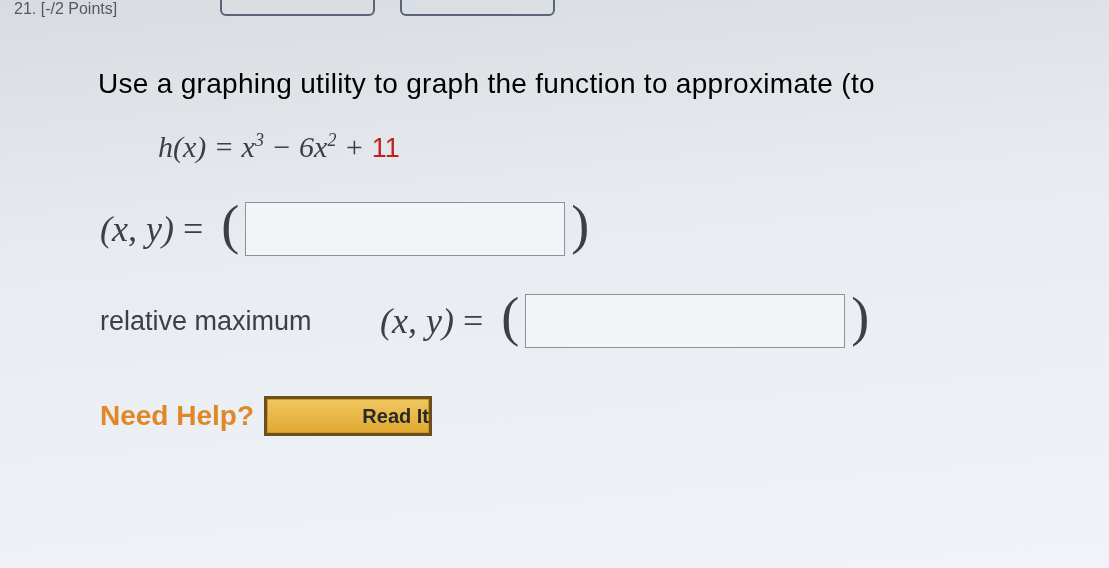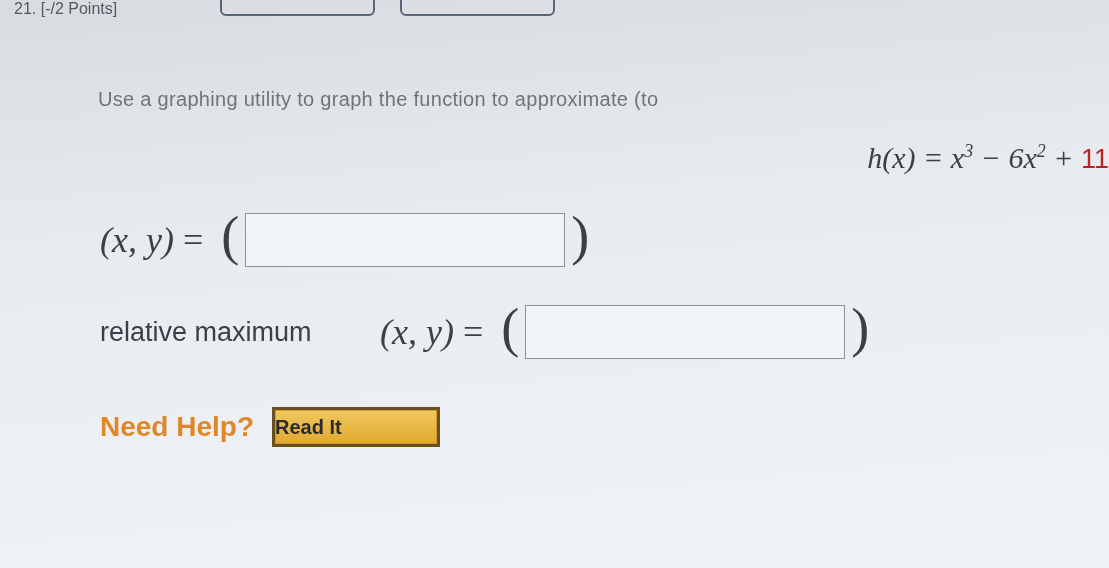--- a/index.html
+++ b/index.html
@@ -43,34 +43,32 @@
       border-radius: 6px;
       background: transparent;
     }
     .content {
       position: absolute;
       top: 68px;
       left: 98px;
       right: 0;
     }
     .prompt {
-      font-size: 20px;
-      color: #737373;
+      font-size: 28px;
+      color: #000000;
       letter-spacing: 0.3px;
       white-space: nowrap;
-      margin-top: 20px;
     }
     .equation {
       margin-top: 30px;
-      margin-left: 103px;
+      margin-left: 60px;
       font-size: 30px;
       color: #3a4048;
       font-style: italic;
       font-family: 'Times New Roman', serif;
-      text-align: right;
     }
     .equation .fn { font-style: italic; }
     .equation sup { font-size: 18px; vertical-align: super; }
     .equation .const { color: #c02020; font-style: normal; font-family: Arial, sans-serif; font-size: 27px;}
     .row {
       display: flex;
       align-items: center;
       margin-top: 38px;
       margin-left: 2px;
     }
@@ -103,31 +101,31 @@
       background: #f2f5f8;
       font-size: 24px;
       padding: 0 8px;
       margin: 0 6px;
     }
     .help-row {
       margin-top: 48px;
       margin-left: 2px;
       display: flex;
       align-items: center;
-      gap: 18px;
+      gap: 10px;
     }
     .need-help {
       font-size: 28px;
       font-weight: bold;
       color: #e08828;
     }
     .read-it {
       display: inline-flex;
       align-items: center;
-      justify-content: flex-start;
+      justify-content: flex-end;
       width: 168px;
       height: 40px;
       background: linear-gradient(#f0c860, #e0a830);
       border: 3px solid #6a5020;
       box-shadow: inset 0 0 0 1px #d09820;
       font-size: 20px;
       font-weight: bold;
       color: #2a2a2a;
       cursor: pointer;
     }

